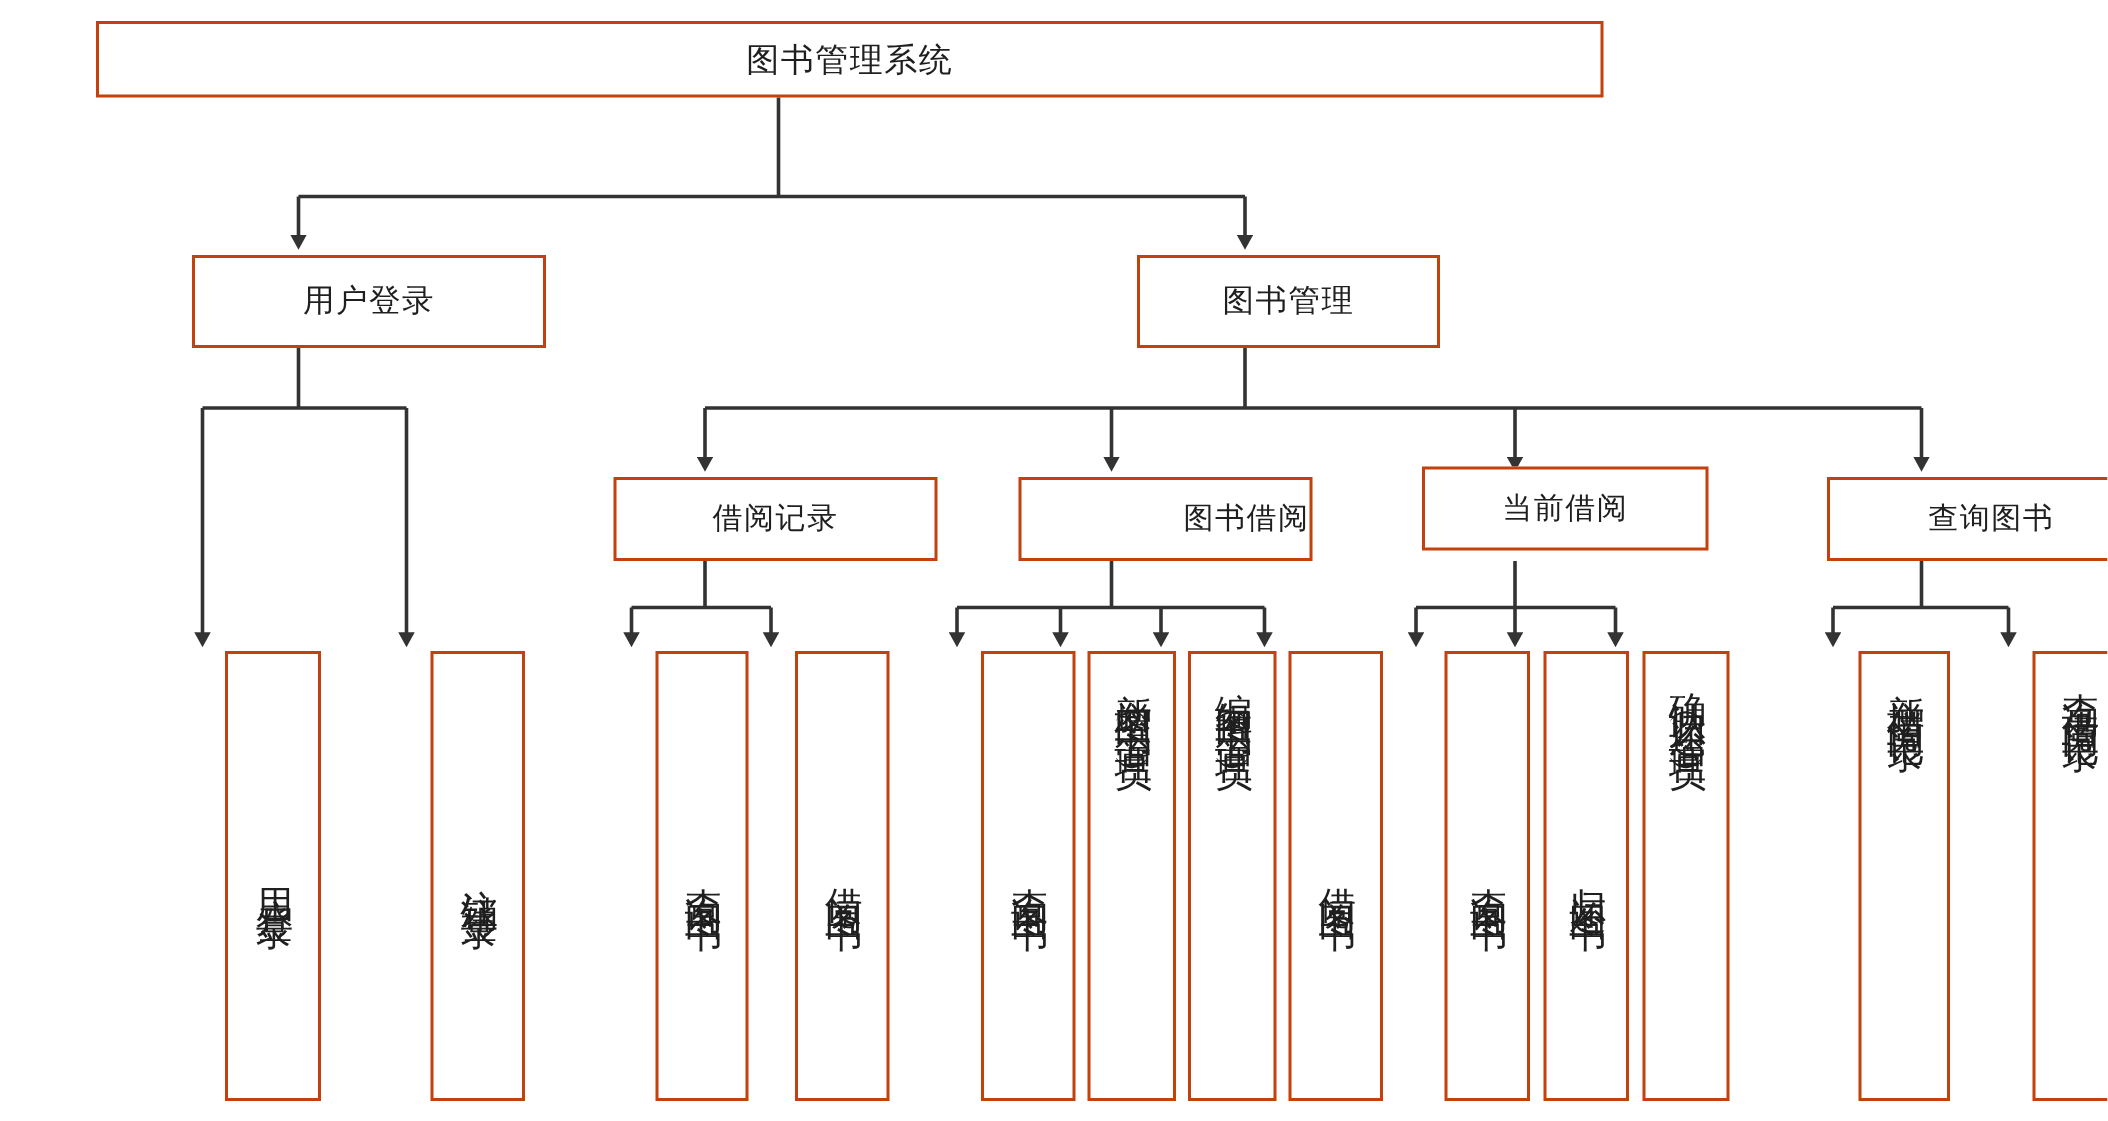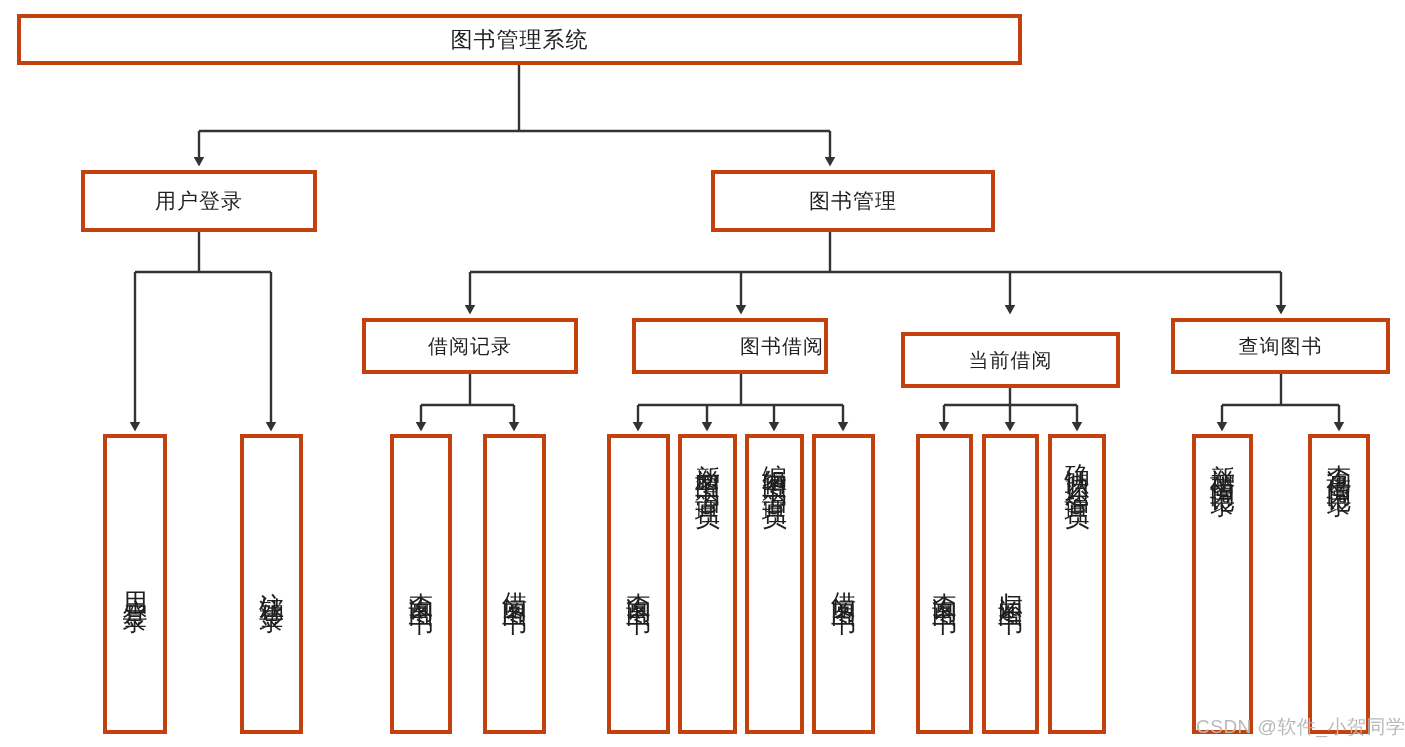--- a/index.html
+++ b/index.html
@@ -19,24 +19,25 @@
     position:absolute;
     left:0; top:0;
     width:1405px;
     height:747px;
     pointer-events:none;
   }
   .node{
     position:absolute;
     box-sizing:border-box;
     background:#ffffff;
-    border:4px solid #c2410c;
+    border:2px solid #c2410c;
     display:flex;
     align-items:center;
     justify-content:center;
+    margin-left:47px;
   }
   .node .lbl{
     color:#1f1f1f;
     line-height:1.05;
     white-space:nowrap;
   }
   
   .node.h .lbl{
     font-size:21px;
     letter-spacing:1px;
@@ -126,33 +127,33 @@
   </svg>
 
   <div class="node h root" style="left:17px;top:14px;width:1005px;height:51px;">
     <span class="lbl">图书管理系统</span>
   </div>
 
   <div class="node h lvl2" style="left:81px;top:170px;width:236px;height:62px;">
     <span class="lbl">用户登录</span>
   </div>
 
-  <div class="node h lvl2" style="left:711px;top:170px;width:284px;height:62px;">
+  <div class="node h lvl2" style="left:711px;top:170px;width:202px;height:62px;">
     <span class="lbl">图书管理</span>
   </div>
 
   <div class="node h lvl3" style="left:362px;top:318px;width:216px;height:56px;">
     <span class="lbl">借阅记录</span>
   </div>
 
   <div class="node h lvl3" style="left:632px;top:318px;width:196px;height:56px;justify-content:flex-end;">
     <span class="lbl">图书借阅</span>
   </div>
 
-  <div class="node h lvl3" style="left:901px;top:332px;width:219px;height:56px;">
+  <div class="node h lvl3" style="left:901px;top:311px;width:191px;height:56px;">
     <span class="lbl">当前借阅</span>
   </div>
 
   <div class="node h lvl3" style="left:1171px;top:318px;width:219px;height:56px;">
     <span class="lbl">查询图书</span>
   </div>
 
   <div class="node v short" style="left:103px;top:434px;width:64px;height:300px;">
     <span class="lbl">用户登录</span>
   </div>
@@ -198,15 +199,14 @@
   </div>
 
   <div class="node v" style="left:1192px;top:434px;width:61px;height:300px;">
     <span class="lbl">新增借阅记录</span>
   </div>
 
   <div class="node v" style="left:1308px;top:434px;width:62px;height:300px;">
     <span class="lbl">查询借阅记录</span>
   </div>
 
-  <div class="watermark" style="left:1196px;top:714px;">CSDN @软件_小贺同学</div>
 
 </div>
 
 </body></html>

